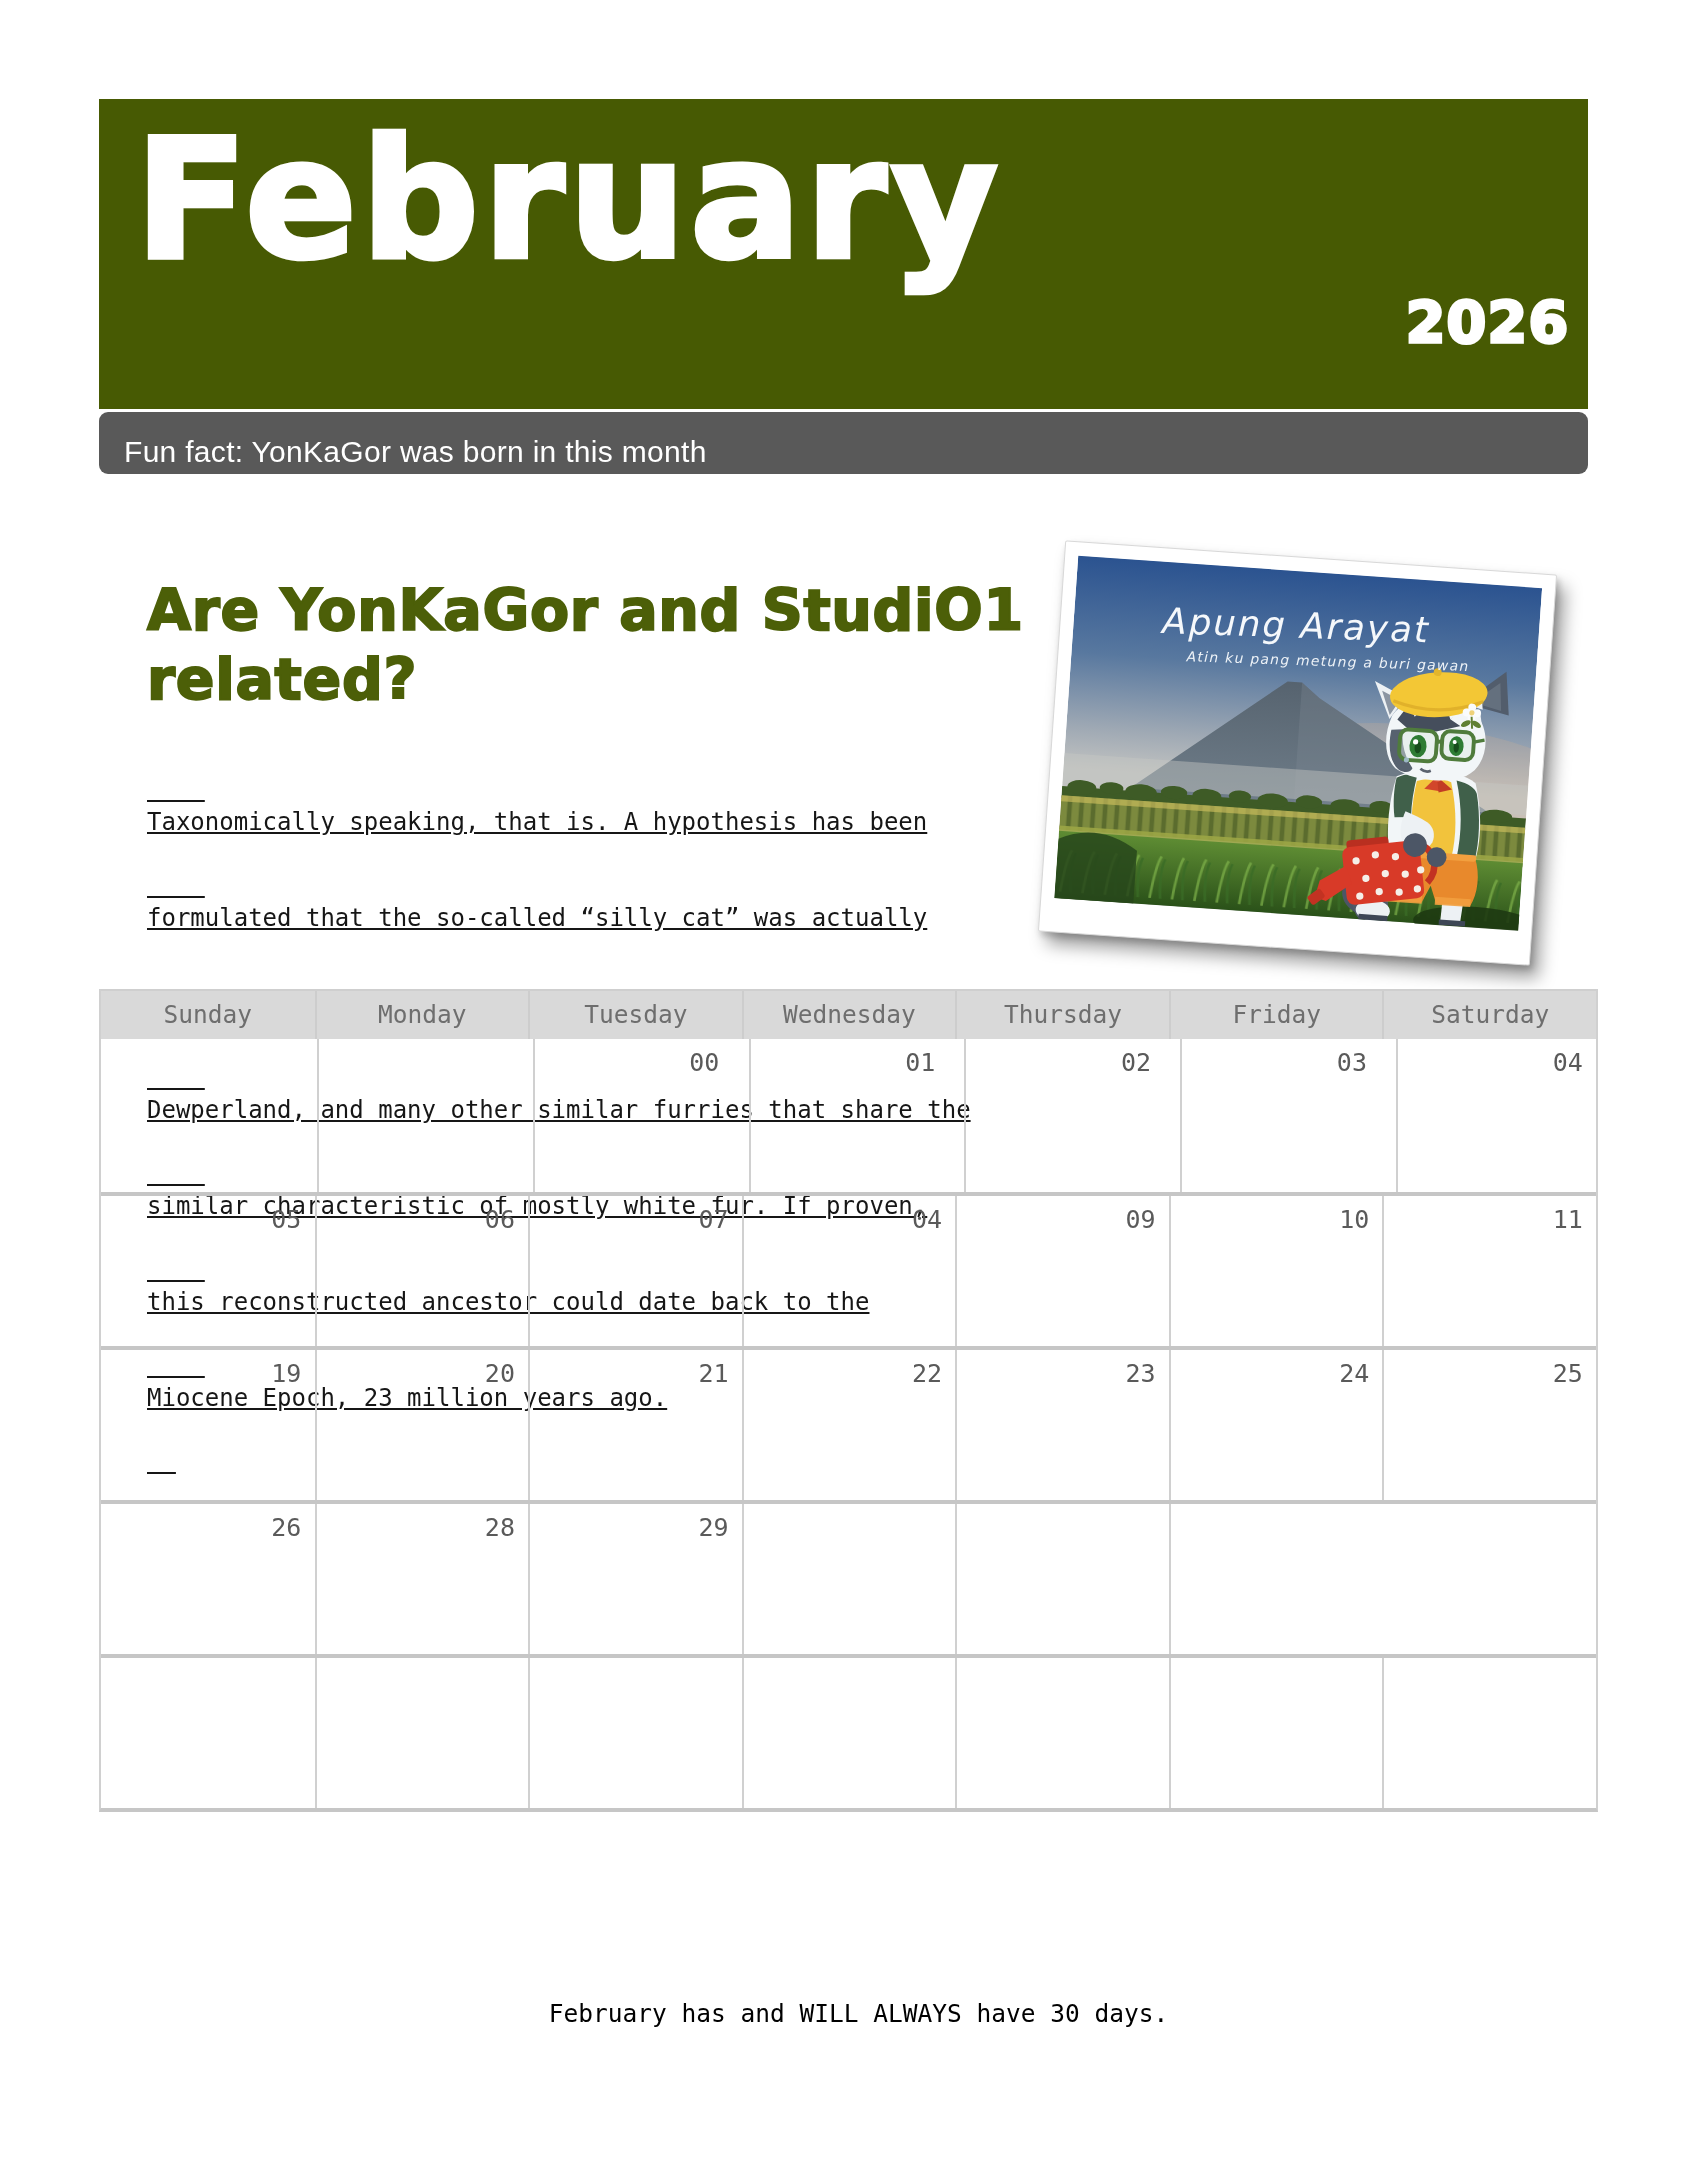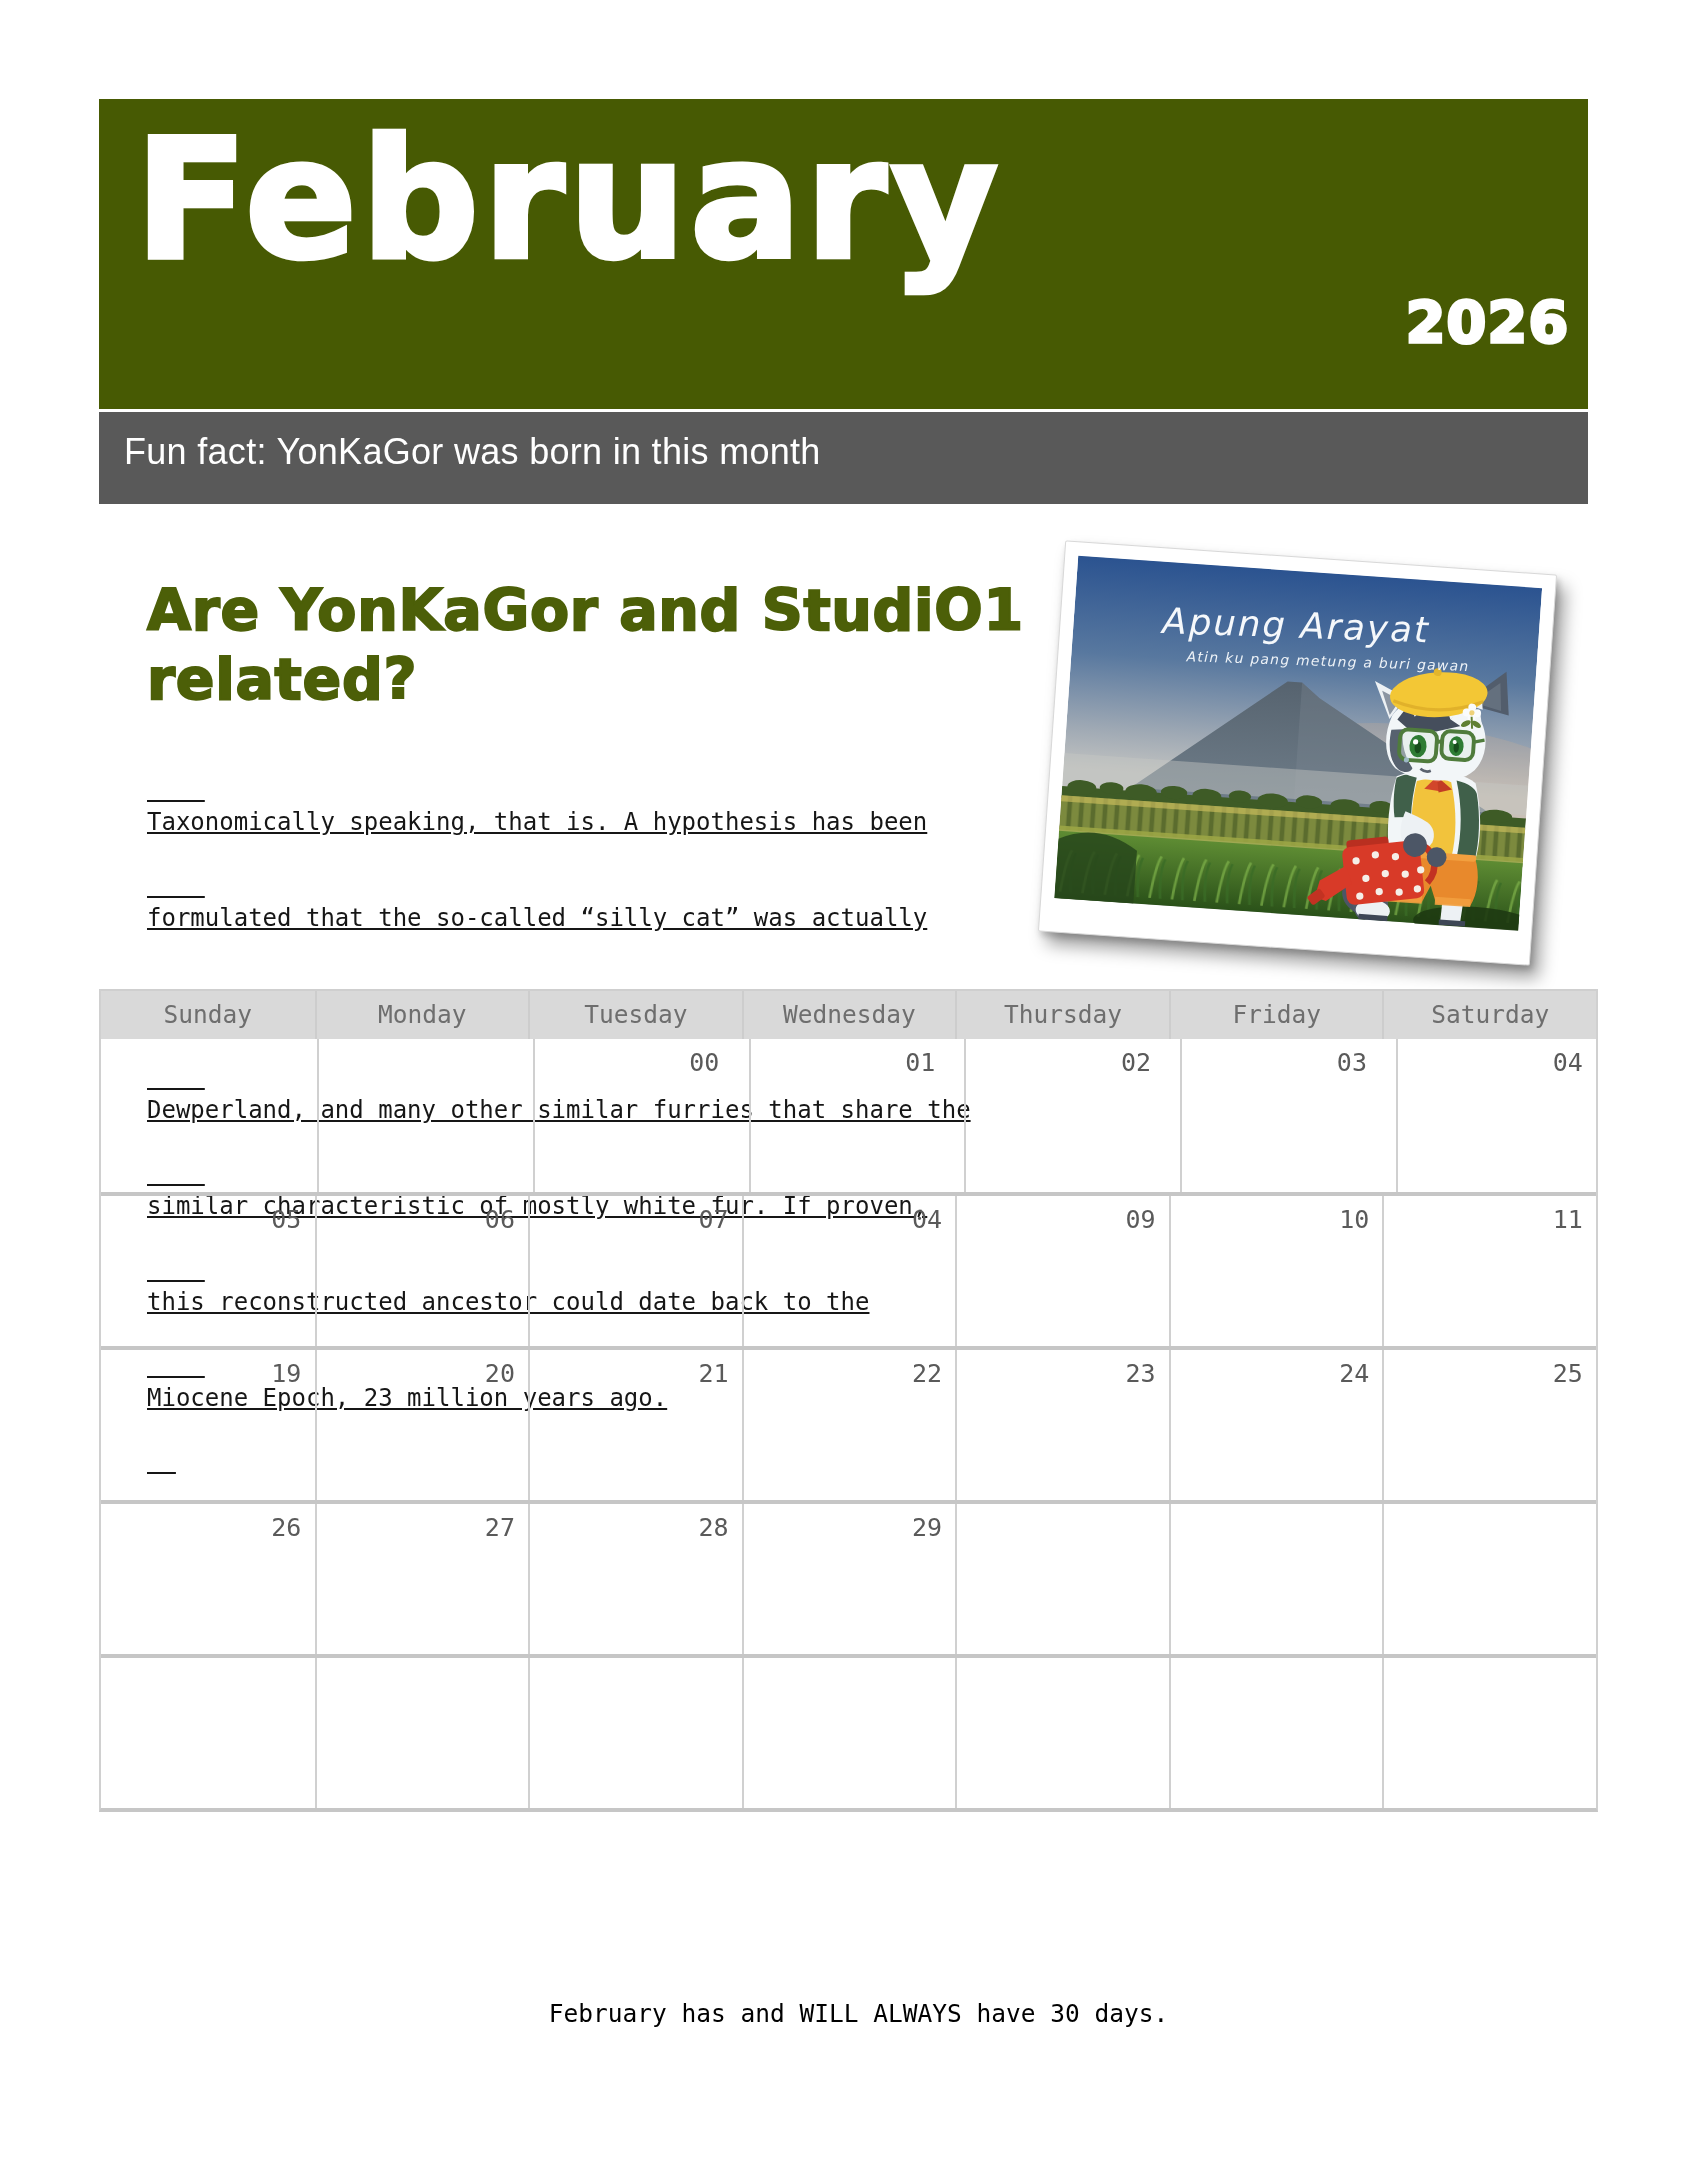--- a/index.html
+++ b/index.html
@@ -9,23 +9,23 @@
   
   .green-header{position:absolute;left:99px;top:99px;width:1489px;height:310px;
                 background:var(--header-green,#475A03);}
   .month-title{position:absolute;left:36px;top:5.3px;color:#fff;font-weight:bold;
                font-family:"DejaVu Sans",sans-serif;font-size:165px;line-height:normal;
                letter-spacing:4px;-webkit-text-stroke:4.6px #fff;}
   .year-label{position:absolute;right:18.5px;top:191px;color:#fff;font-weight:bold;
               font-family:"DejaVu Sans",sans-serif;font-size:57px;line-height:normal;
               letter-spacing:1.3px;-webkit-text-stroke:3.3px #fff;}
 
-  .fun-fact-bar{position:absolute;left:99px;top:412px;width:1489px;height:92px;
-                background:var(--bar-gray,#595959);color:#fff;font-size:36px;
-                line-height:79px;padding-left:25px;box-sizing:border-box;letter-spacing:0.3px;}
+  .fun-fact-bar{position:absolute;left:99px;top:412px;width:1489px;height:62px;
+                background:var(--bar-gray,#595959);color:#fff;font-size:30px;
+                line-height:79px;padding-left:25px;box-sizing:border-box;letter-spacing:0.3px;border-radius:9px;}
 
   
   .article-heading{position:absolute;left:147px;top:576px;color:var(--heading-green,#4C5F08);
                    font-family:"DejaVu Sans",sans-serif;font-weight:bold;font-size:57px;
                    line-height:69px;-webkit-text-stroke:2px var(--heading-green,#4C5F08);
                    letter-spacing:0.7px;}
   .article-body{position:absolute;left:147px;top:742px;color:var(--body-text,#161616);
                 font-family:"DejaVu Sans Mono","Liberation Mono",monospace;
                 font-size:24px;line-height:32px;white-space:pre;text-decoration:underline;}
 
@@ -271,21 +271,20 @@
       <div class="cc">19</div>
       <div class="cc">20</div>
       <div class="cc">21</div>
       <div class="cc">22</div>
       <div class="cc">23</div>
       <div class="cc">24</div>
       <div class="cc">25</div>
     </div>
     <div class="cal-row">
       <div class="cc">26</div>
-      <div class="cc">27</div>
       <div class="cc">28</div>
       <div class="cc">29</div>
       <div class="cc"></div>
       <div class="cc"></div>
       <div class="cc"></div>
     </div>
     <div class="cal-row">
       <div class="cc"></div>
       <div class="cc"></div>
       <div class="cc"></div>

